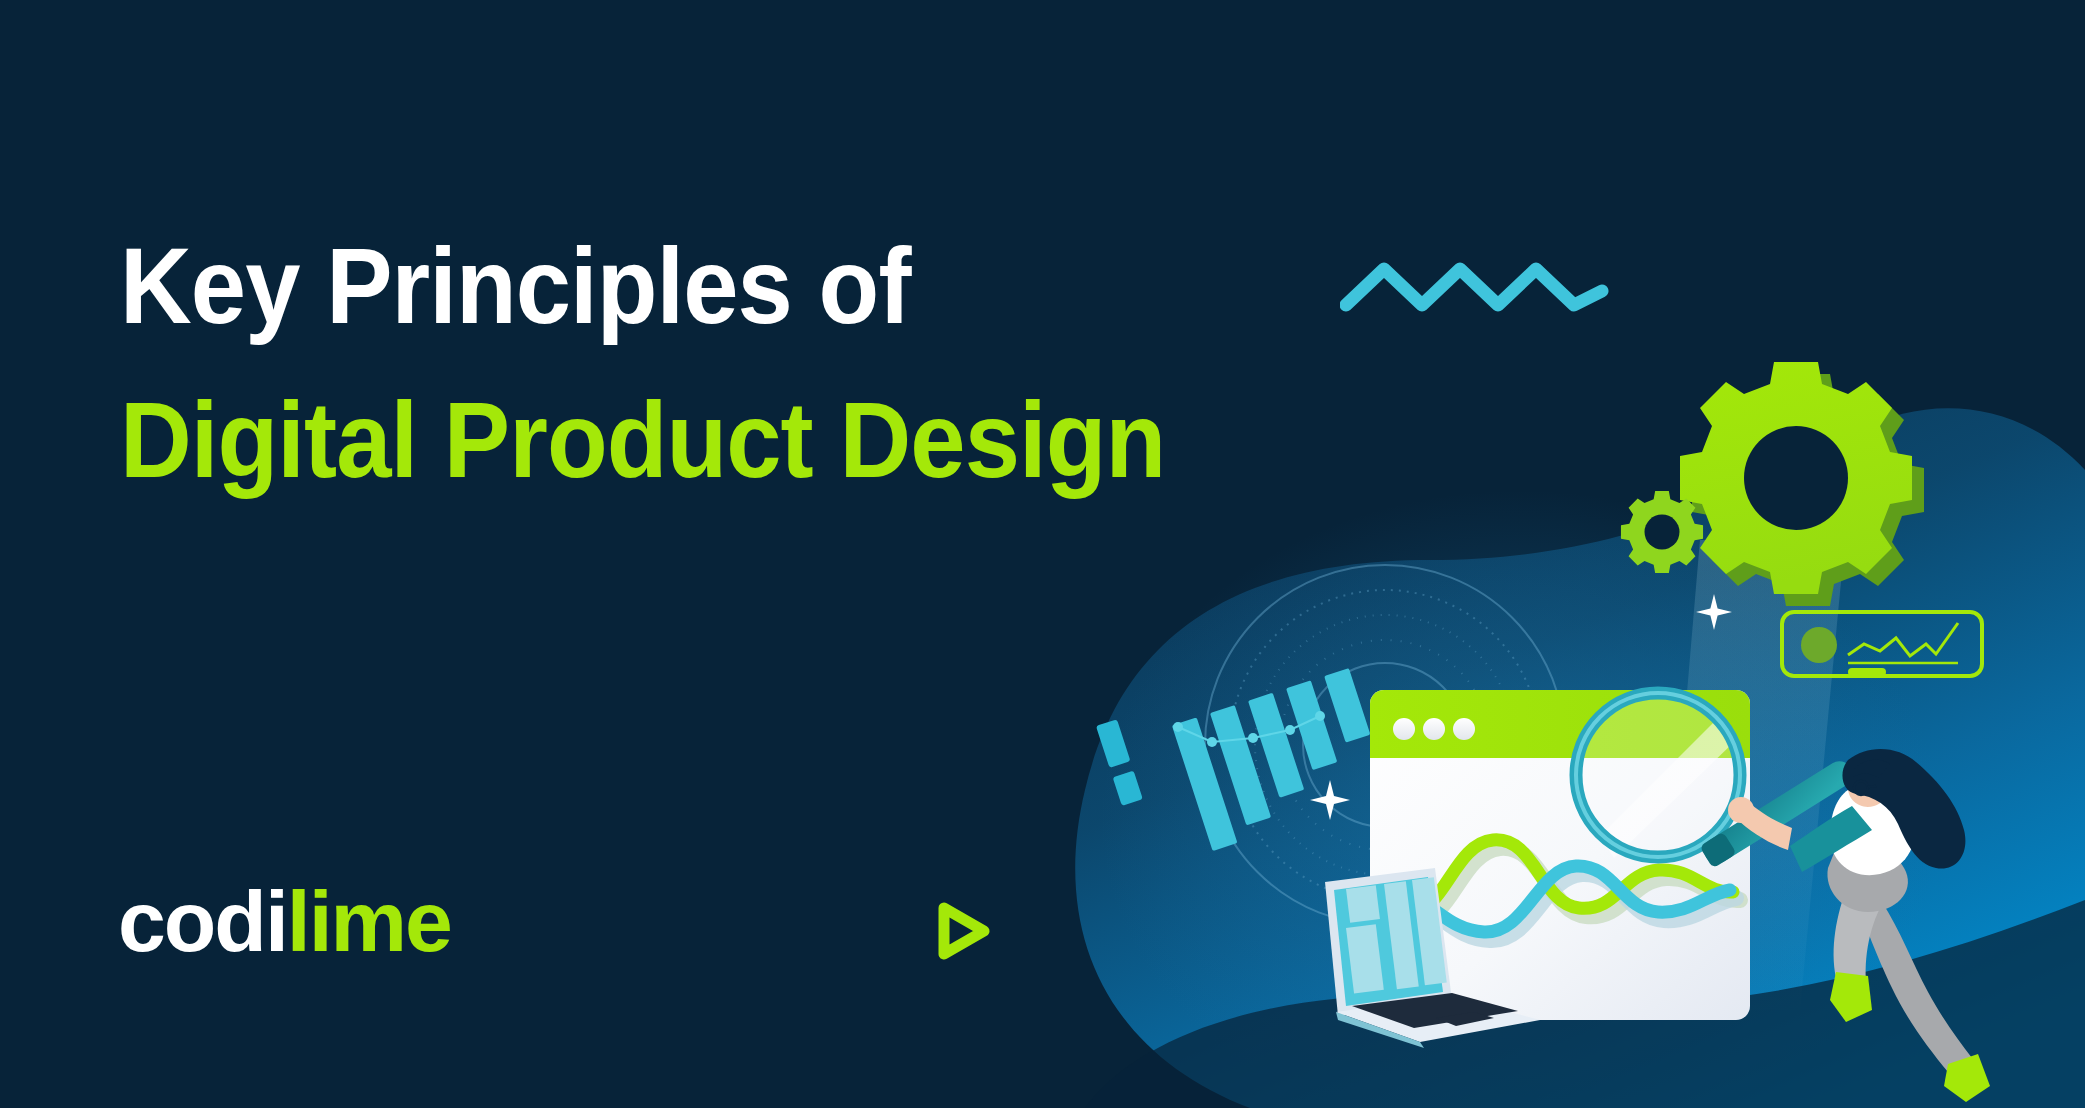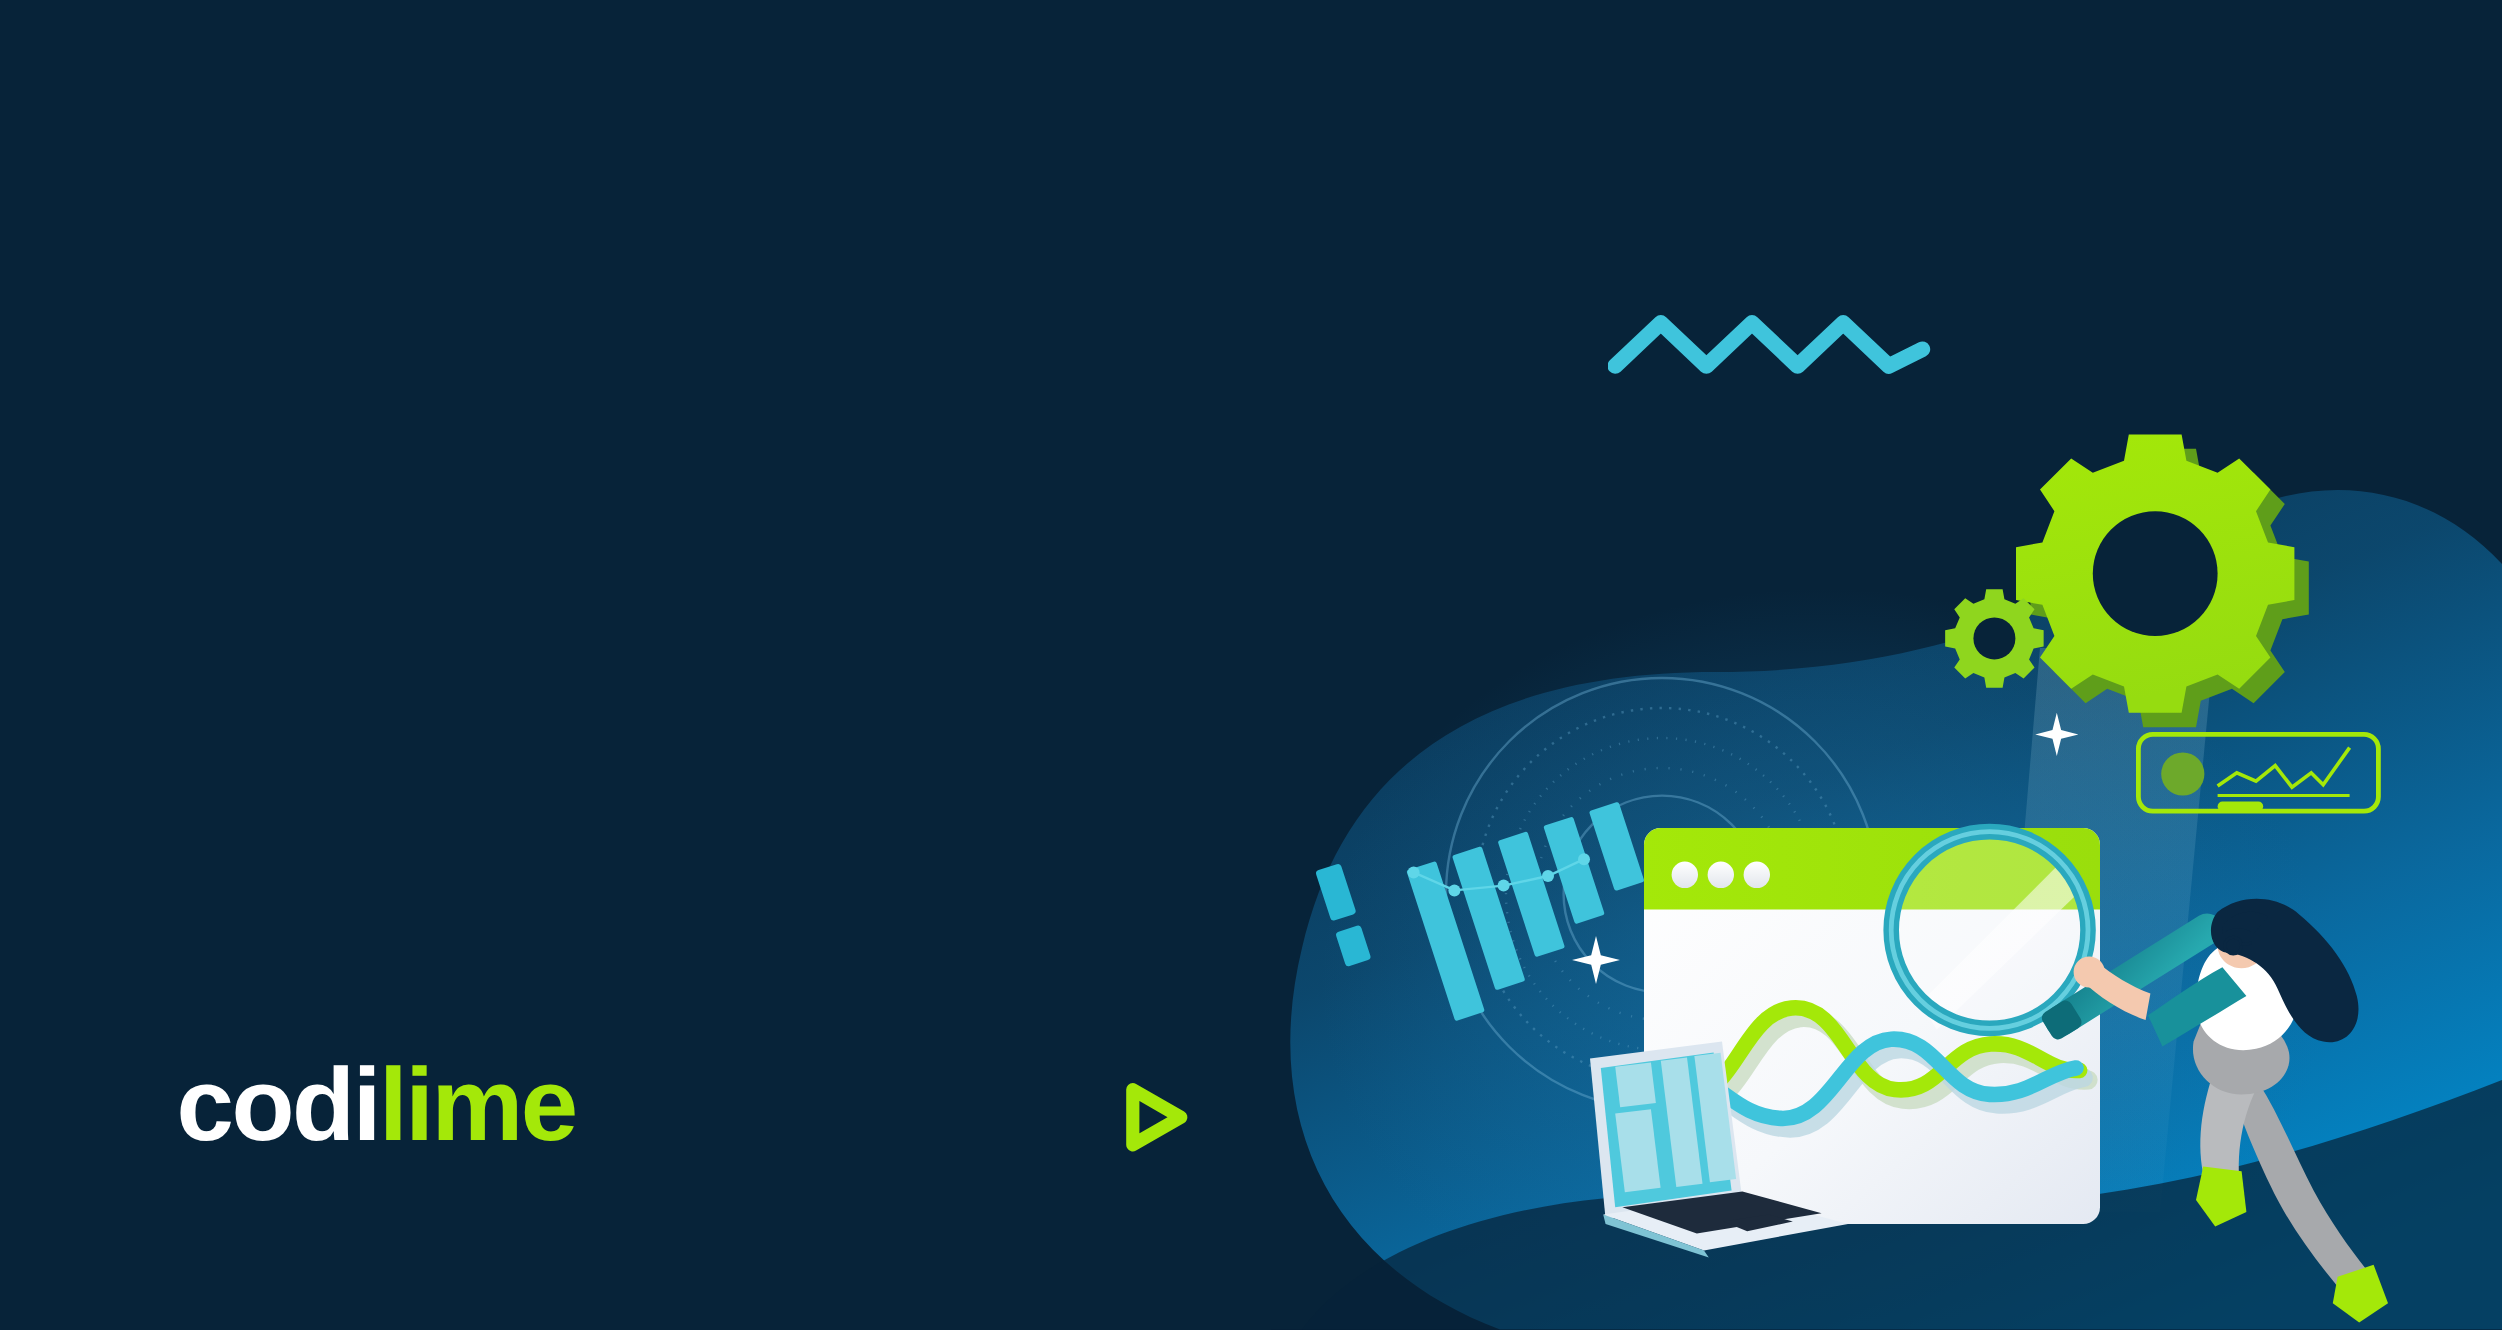--- a/index.html
+++ b/index.html
@@ -46,21 +46,20 @@
     position: absolute;
     left: 118px;
     top: 878px;
     z-index: 5;
     font-family: "Liberation Sans", sans-serif;
     font-weight: 700;
     font-size: 86px;
     line-height: 86px;
     letter-spacing: -2px;
     white-space: nowrap;
-    margin-left: 29px;
   }
   .logo .codi { color: #FFFFFF; }
   .logo .lime { color: #A4E809; }
 
   .play-btn {
     position: absolute;
     left: 930px;
     top: 900px;
     width: 62px;
     height: 62px;
@@ -320,20 +319,24 @@
                C1890,806 1874,796 1856,794 C1842,792 1838,772 1848,760 Z" fill="#0A2741"></path>
       <path d="M1852,772 C1860,760 1878,756 1890,764 L1878,778 C1870,772 1860,772 1852,778 Z" fill="#0A2741"></path>
 
       <g fill="none" stroke="#0A2741" stroke-width="2.5">
         <circle cx="1861" cy="788" r="7"></circle>
         <line x1="1868" y1="787" x2="1876" y2="786"></line>
       </g>
     </g>
   </svg>
 
+  <div class="title-block">
+    <div class="title-line title-line-1">Key Principles of</div>
+    <div class="title-line title-line-2">Digital Product Design</div>
+  </div>
 
   <div class="logo">
     <span class="codi">codi</span><span class="lime">lime</span>
   </div>
 
   <svg style="position:absolute;left:1340px;top:255px;width:270px;height:60px;z-index:4;" viewBox="0 0 270 60">
     <polyline points="6,50 44,14 82,50 120,14 158,50 196,14 234,50 262,36" fill="none" stroke="#3FC4DC" stroke-width="13" stroke-linecap="round" stroke-linejoin="round"></polyline>
   </svg>
 
   <svg class="play-btn" viewBox="0 0 62 62">

